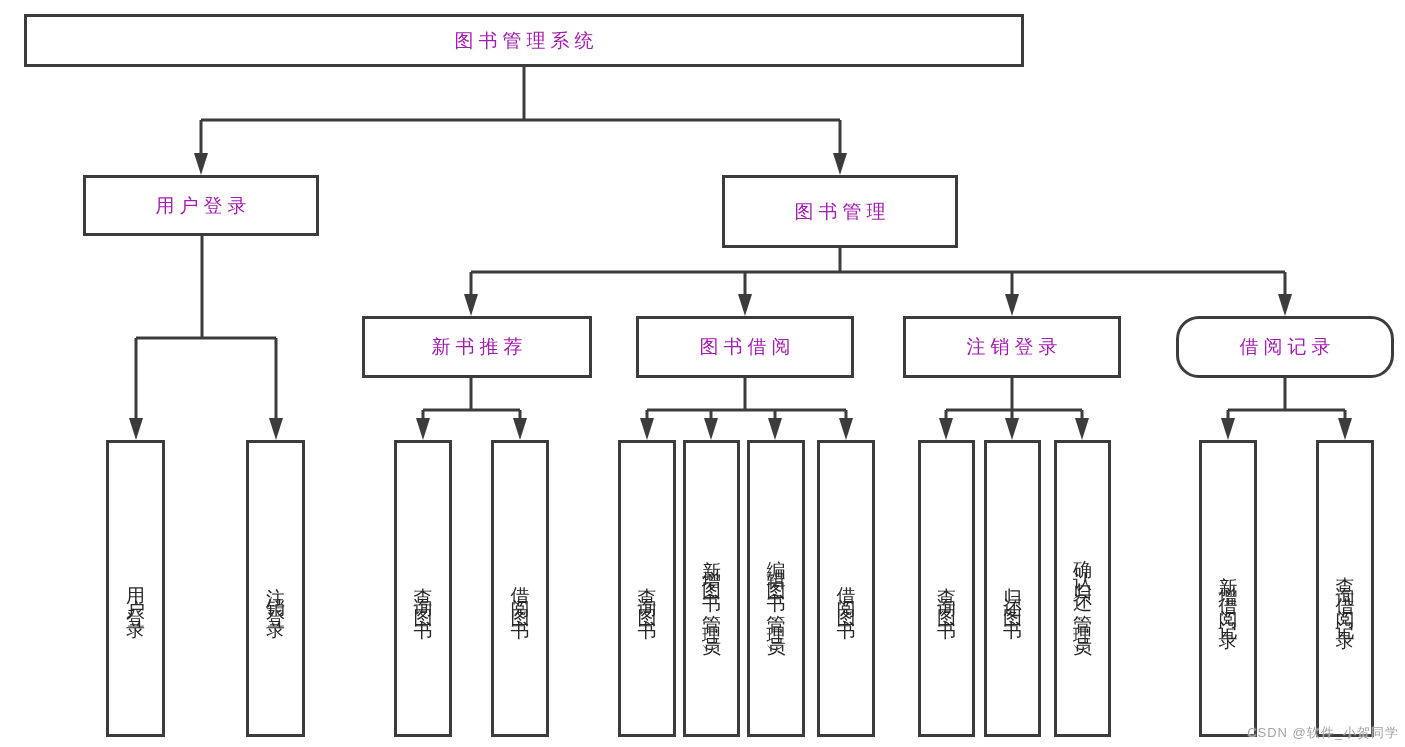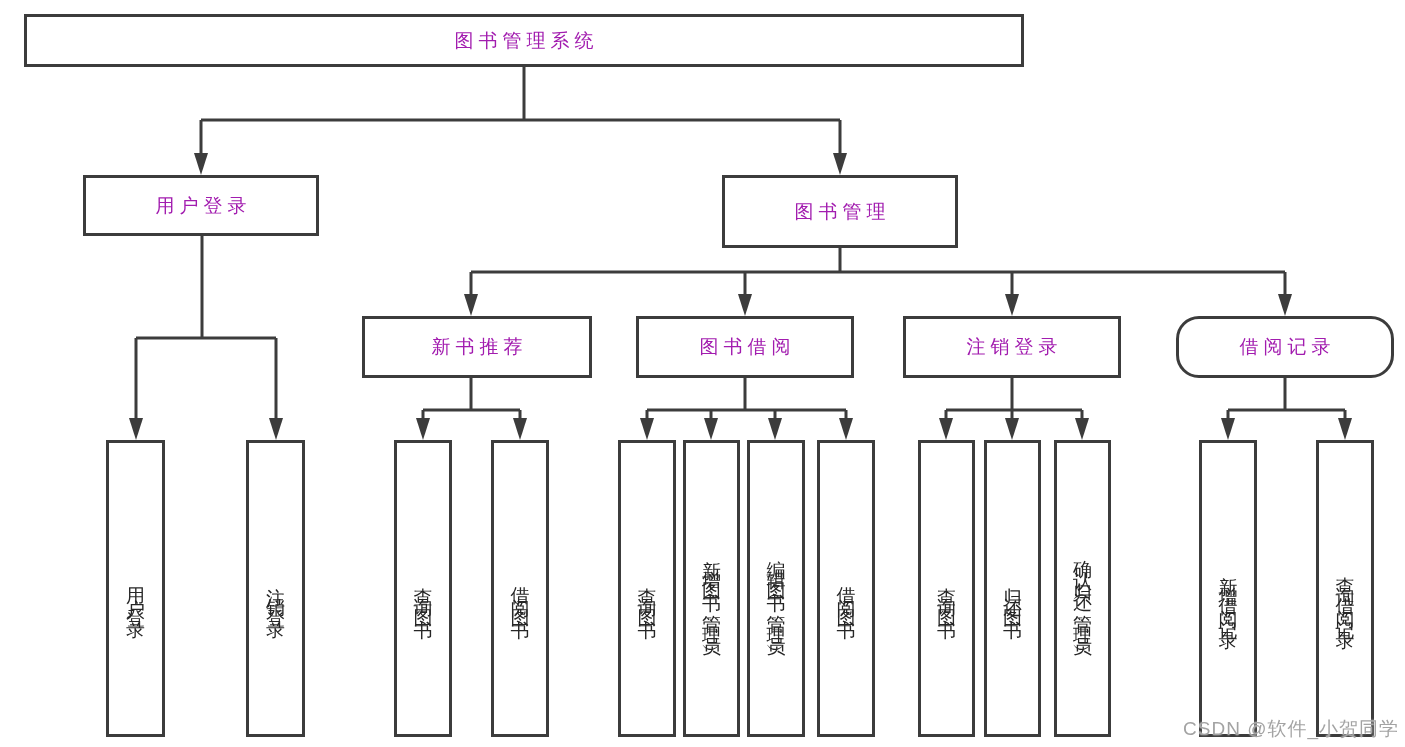--- a/index.html
+++ b/index.html
@@ -38,21 +38,21 @@
     font-size: 19px;
     color: #262626;
     letter-spacing: 11px;
     margin-bottom: -11px;
     white-space: nowrap;
   }
   .watermark {
     position: absolute;
     right: 6px;
     bottom: 5px;
-    font-size: 19px;
+    font-size: 13px;
     color: #a3a3a3;
     letter-spacing: 1px;
     text-shadow: 0 0 2px #ffffff;
     margin-left: 33px;
   }
 </style>
 </head>
 <body>
 
 <div class="stage">

